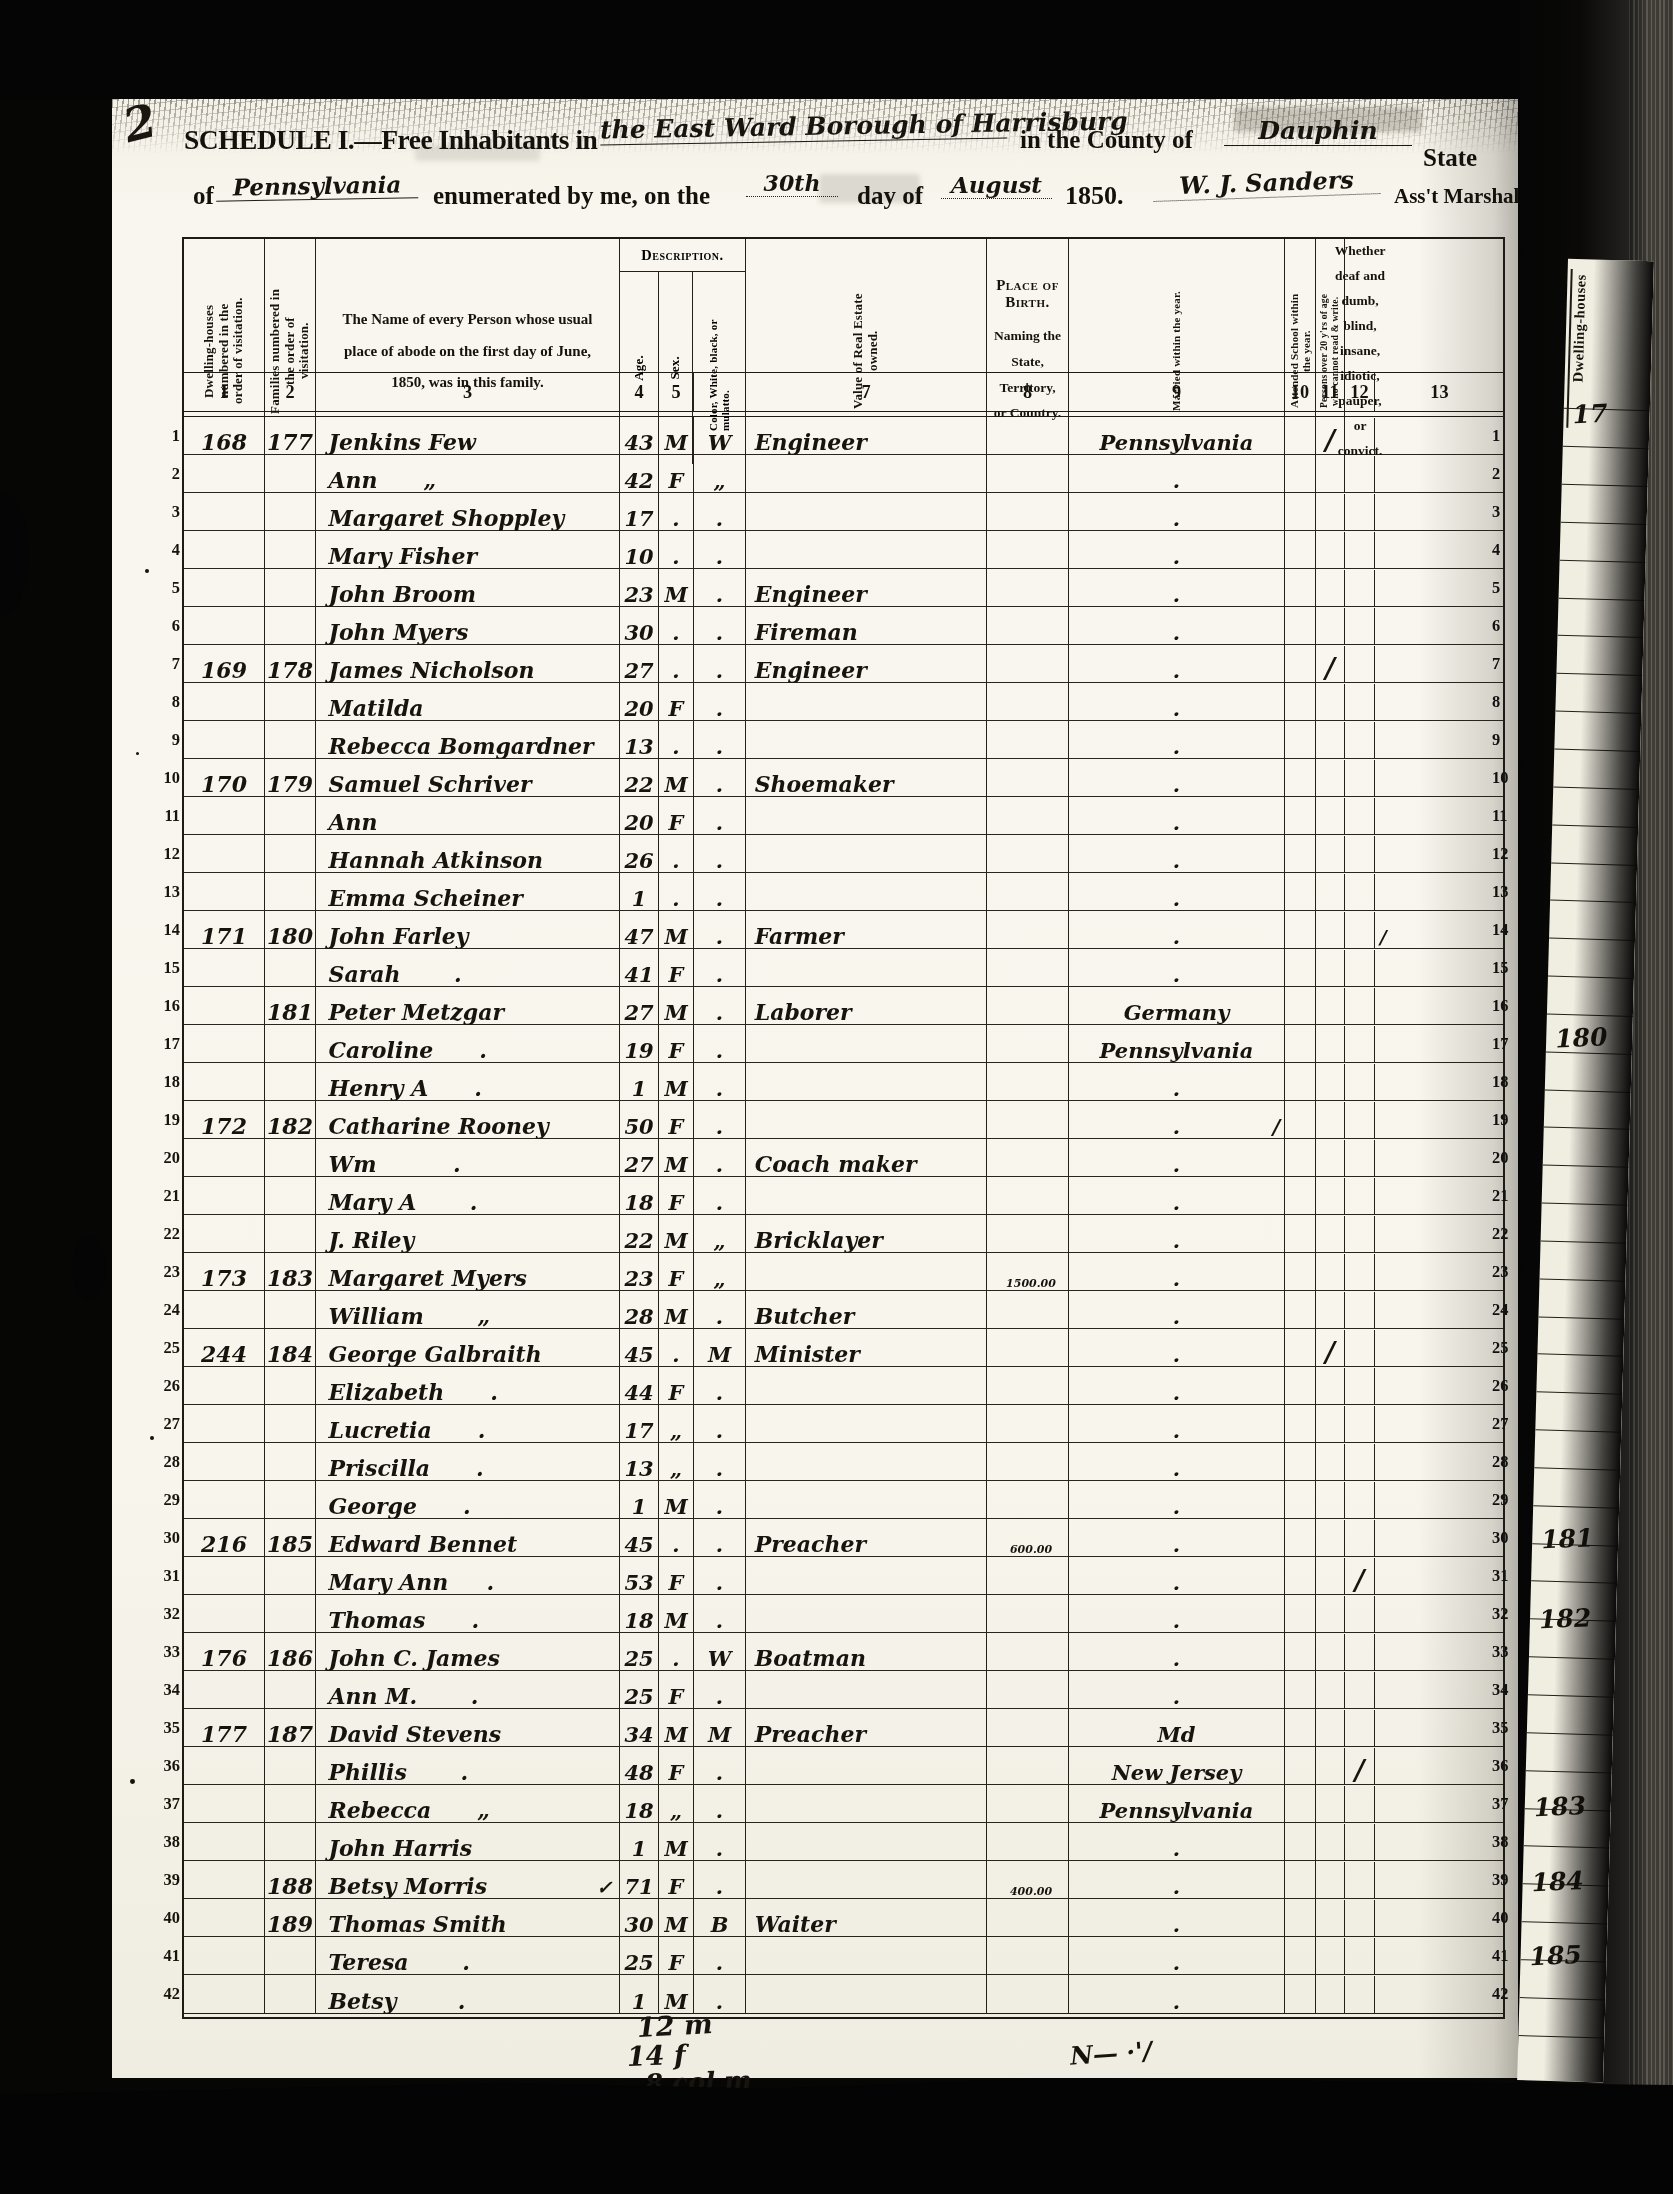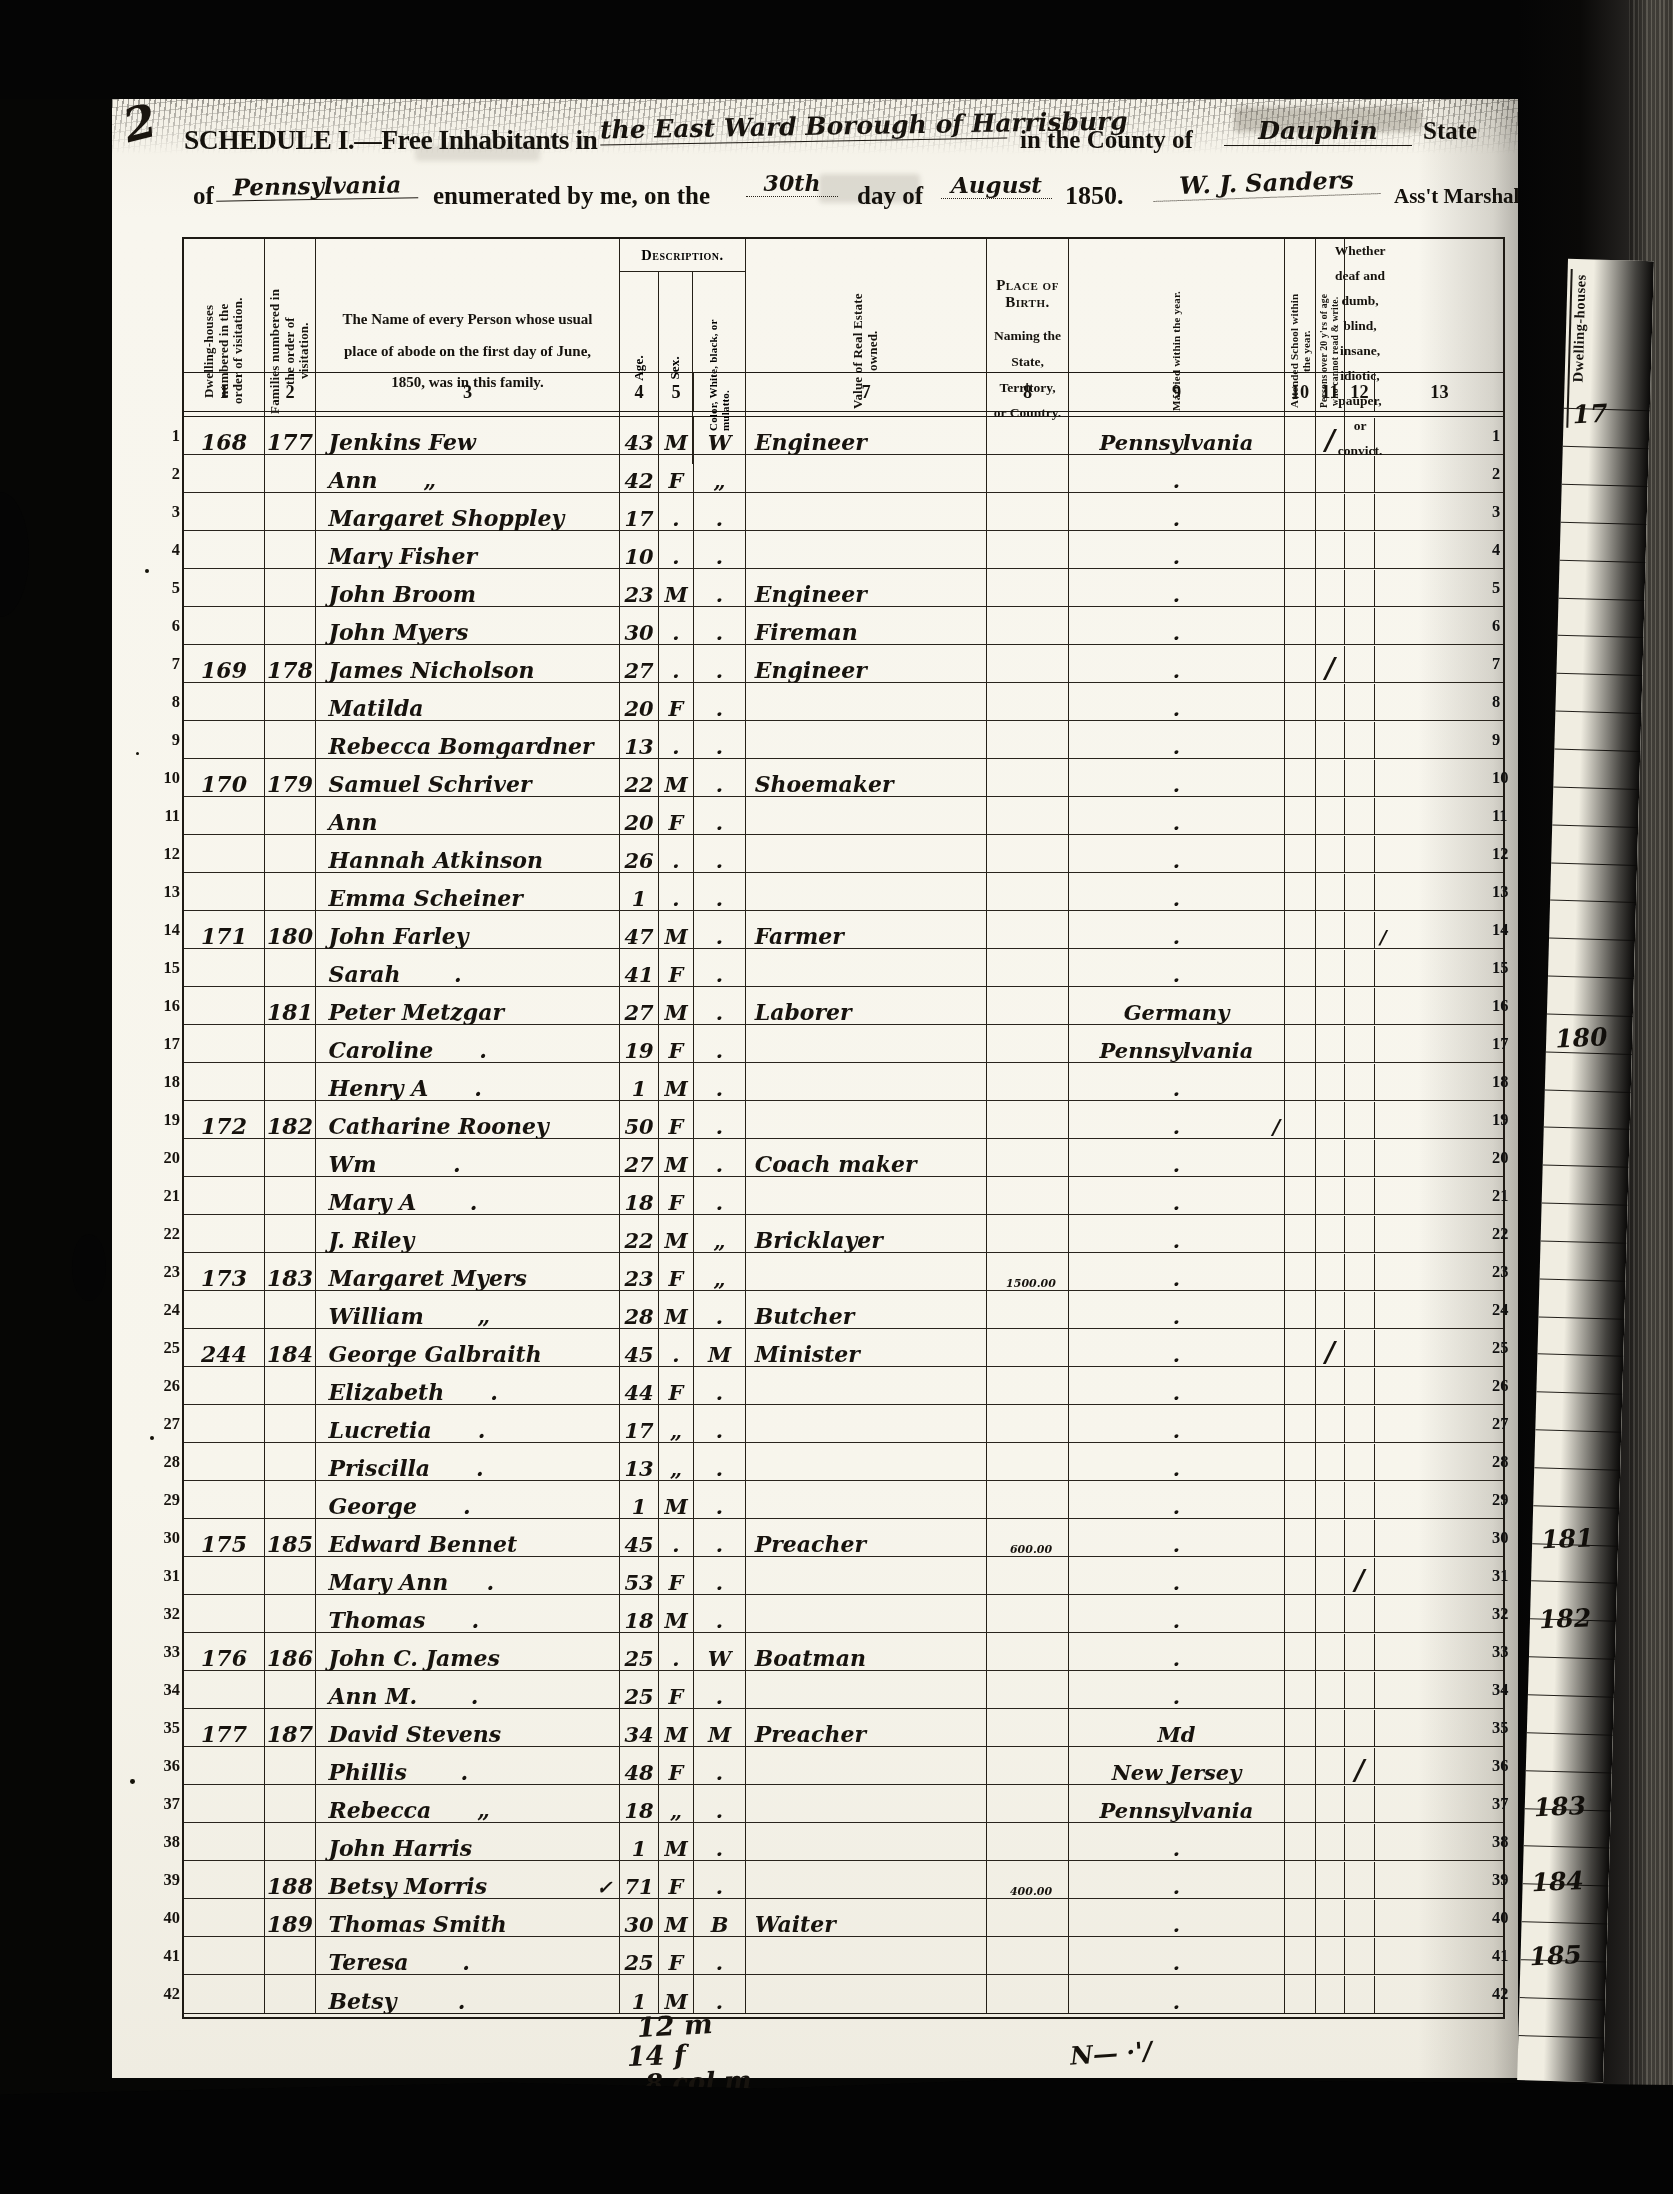--- a/index.html
+++ b/index.html
@@ -111,21 +111,21 @@
   <div class="stamp-smudge" style="left:1234px;top:107px;width:188px;height:25px;"></div>
   <div class="stamp-smudge" style="left:819px;top:174px;width:101px;height:29px;opacity:.6;"></div>
   <div class="stamp-smudge" style="left:415px;top:145px;width:125px;height:16.4px;opacity:.5;"></div>
 
   <span class="flourish" style="left:124px;top:96px;">2</span>
 
   <span class="hdr-seg printed" style="left:184px;top:124px;font-size:27.5px;letter-spacing:-0.5px;">SCHEDULE I.—Free Inhabitants in</span>
   <span class="hw-slot hw" style="left:600px;top:112px;width:407px;font-size:25px;transform:rotate(-1deg);">the East Ward Borough of Harrisburg</span>
   <span class="hdr-seg printed" style="left:1020px;top:126px;font-size:25px;">in the County of</span>
   <span class="hw-slot hw" style="left:1224px;top:116px;width:188px;font-size:25px;">Dauphin</span>
-  <span class="hdr-seg printed" style="left:1423px;top:117px;font-size:25px;">State</span>
+  <span class="hdr-seg printed" style="left:1423px;top:144px;font-size:25px;">State</span>
 
   <span class="hdr-seg printed" style="left:193px;top:182px;font-size:25px;">of</span>
   <span class="hw-slot hw" style="left:216px;top:172px;width:202px;font-size:23px;transform:rotate(-1deg);">Pennsylvania</span>
   <span class="hdr-seg printed" style="left:433px;top:182px;font-size:25px;">enumerated by me, on the</span>
   <span class="hw-slot dotted hw" style="left:746px;top:170px;width:92px;font-size:22px;">30th</span>
   <span class="hdr-seg printed" style="left:857px;top:182px;font-size:25px;">day of</span>
   <span class="hw-slot dotted hw" style="left:941px;top:171px;width:111px;font-size:23px;">August</span>
   <span class="hdr-seg printed" style="left:1065px;top:181px;font-size:26px;">1850.</span>
   <span class="hw-slot dotted hw" style="left:1153px;top:168px;width:227px;font-size:24px;transform:rotate(-2deg);">W. J. Sanders</span>
   <span class="hdr-seg printed" style="left:1394px;top:184px;font-size:21px;">Ass't Marshal.</span>
@@ -710,21 +710,21 @@
           <div class="cell c-birthplace">
             <span>.</span>
             <span class="b-mark"></span>
           </div>
           <div class="cell c-m10"></div>
           <div class="cell c-m11"></div>
           <div class="cell c-m12"></div>
           <div class="cell c-m13" style="border-right: none;"></div>
         </div>
         <div class="grid trow">
-          <div class="cell c-dwelling">175</div>
+          <div class="cell c-dwelling">216</div>
           <div class="cell c-family">185</div>
           <div class="cell c-name"><span>Edward Bennet</span><span class="nm-mark"></span></div>
           <div class="cell c-age">45</div>
           <div class="cell c-sex">.</div>
           <div class="cell c-color">.</div>
           <div class="cell c-profession">Preacher</div>
           <div class="cell c-value">600.00</div>
           <div class="cell c-birthplace">
             <span>.</span>
             <span class="b-mark"></span>

